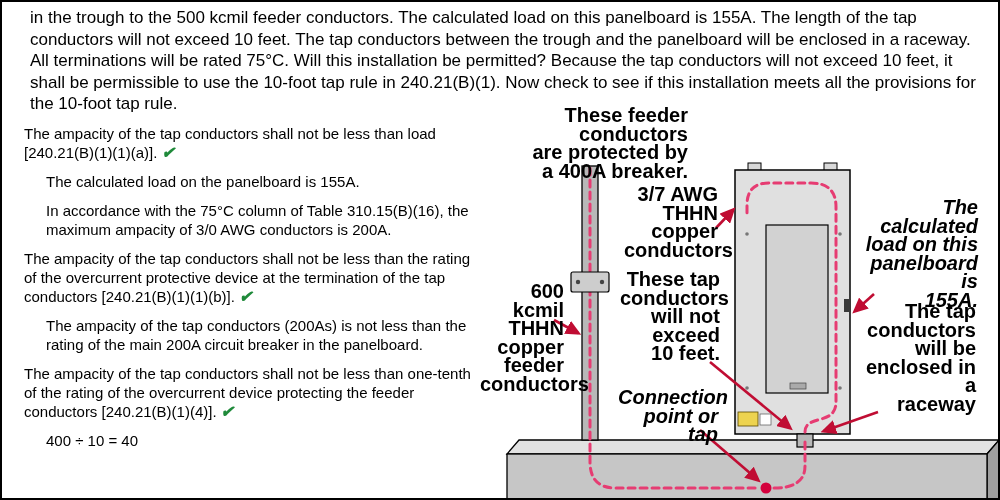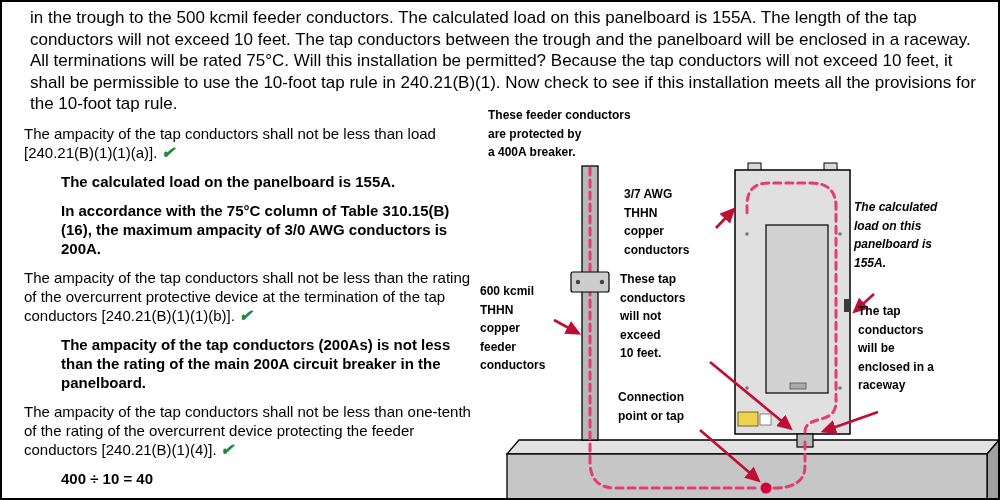--- a/index.html
+++ b/index.html
@@ -11,29 +11,29 @@
   }
   .intro {
     margin:5px 14px 0 28px;
     font-size:17px; line-height:21.5px;
   }
   .checklist {
     margin:9px 0 0 22px; width:456px;
     font-size:15px; line-height:19px;
   }
   .checklist p { margin:0 0 10px 0; }
-  .checklist p.ind { margin-left:37px;font-weight:bold; }
+  .checklist p.ind { margin-left:22px; }
   .check {
     color:#1f8a3a; font-weight:bold; font-style:italic;
     margin-left:4px; font-size:16px;
   }
   #diagram-svg { position:absolute; left:0; top:0; width:1000px; height:500px; }
   .lbl {
-    position:absolute; font-weight:bold; font-size:12px; line-height:18.5px;
-    text-align:left; white-space:pre-line; color:#000;
+    position:absolute; font-weight:bold; font-size:20px; line-height:18.5px;
+    text-align:right; white-space:pre-line; color:#000;
   }
 </style>
 </head>
 <body>
 
 <div id="page">
 
   <div class="intro">in the trough to the 500 kcmil feeder conductors. The calculated load on this panelboard is 155A. The length of the tap conductors will not exceed 10 feet. The tap conductors between the trough and the panelboard will be enclosed in a raceway. All terminations will be rated 75°C. Will this installation be permitted? Because the tap conductors will not exceed 10 feet, it shall be permissible to use the 10-foot tap rule in 240.21(B)(1). Now check to see if this installation meets all the provisions for the 10-foot tap rule.</div>
 
   <div class="checklist">
@@ -121,16 +121,16 @@
 conductors</div>
   <div class="lbl" style="left:852px; top:196px; width:124px;font-style:italic;">The calculated
 load on this
 panelboard is
 155A.</div>
   <div class="lbl" style="left:856px; top:300px; width:118px;">The tap
 conductors
 will be
 enclosed in a
 raceway</div>
-  <div class="lbl" style="left:616px; top:386px; width:100px;">Connection
+  <div class="lbl" style="left:616px; top:386px; width:100px;font-style:italic;">Connection
 point or tap</div>
 
 </div>
 
 </body></html>

